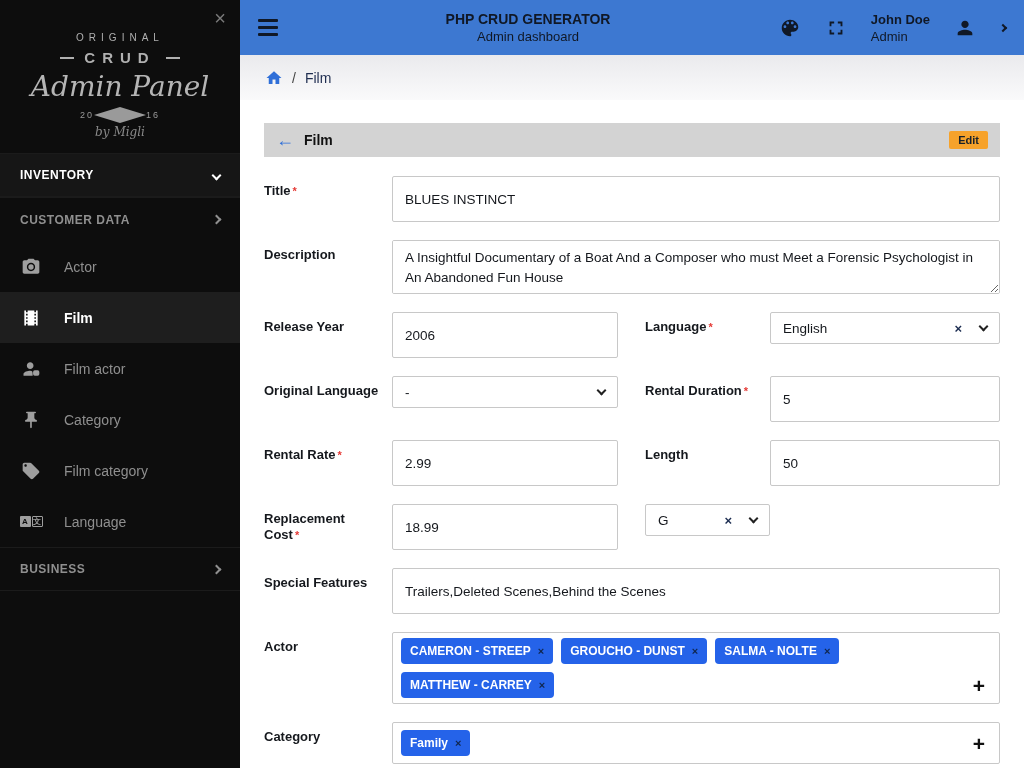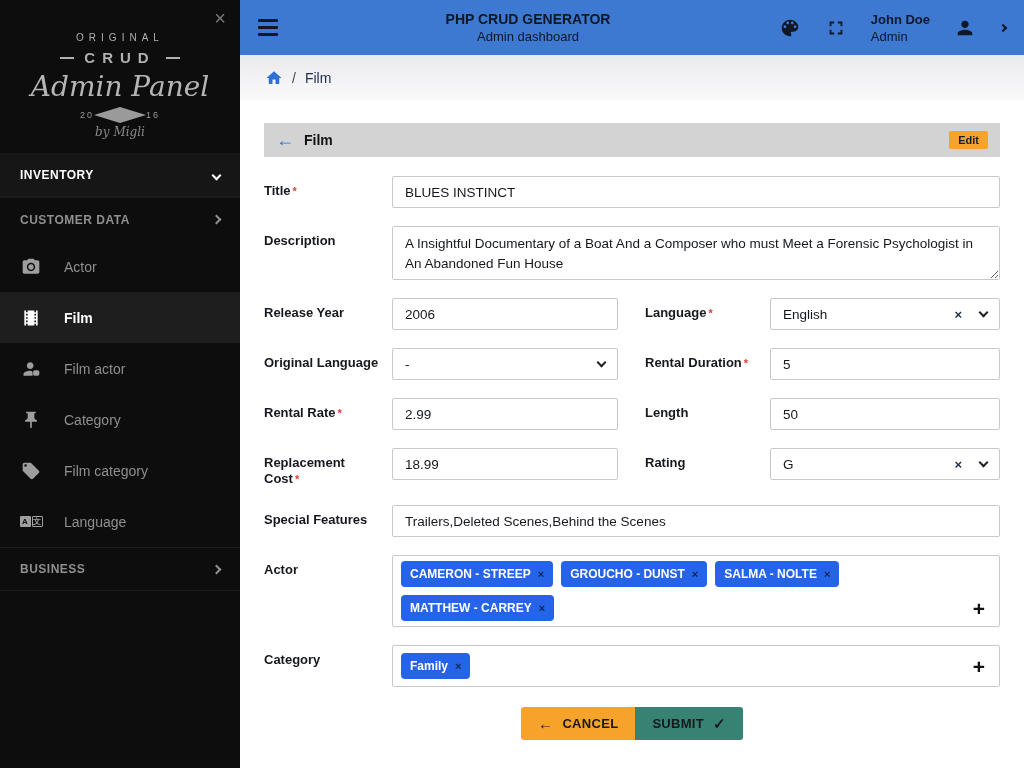--- a/index.html
+++ b/index.html
@@ -56,21 +56,21 @@
   .content { flex:1; padding:23px 24px 0; overflow:hidden; }
   .panel-header { height:34px; background:#d3d3d3; display:flex; align-items:center; padding:0 12px; margin-bottom:19px; }
   .back-arrow { color:#2f6fd8; font-size:18px; font-weight:bold; margin-right:10px; cursor:pointer; line-height:1; }
   .panel-title { font-size:14px; font-weight:bold; color:#111; }
   .edit-btn { margin-left:auto; background:#f6a22b; color:#17202a; font-weight:bold; font-size:11px; padding:3px 9px; border:none; border-radius:2px; cursor:pointer; font-family:inherit; }
 
   .frow { display:grid; grid-template-columns:128px 1fr; margin-bottom:18px; align-items:start; }
   .frow.split { grid-template-columns:128px 226px 27px 125px 1fr; }
   .flabel { font-size:13px; font-weight:bold; color:#15181d; line-height:16px; padding:7px 12px 0 0; }
   .req { color:#e53935; font-size:11px; vertical-align:top; margin-left:2px; }
-  .input { height:32px; width:100%; border:1px solid #c8c8c8; border-radius:2px; padding:12px 12px; font-size:13.5px; color:#15181d; background:#fff; font-family:inherit; }
+  .input { height:46px; width:100%; border:1px solid #c8c8c8; border-radius:2px; padding:12px 12px; font-size:13.5px; color:#15181d; background:#fff; font-family:inherit; }
   textarea.input { height:54px; padding:7px 12px; line-height:20px; resize:both; }
   .select { position:relative; height:32px; border:1px solid #c8c8c8; border-radius:2px; display:flex; align-items:center; padding:0 12px; font-size:13.5px; color:#15181d; cursor:pointer; background:#fff; }
   .select .sclear { margin-left:auto; color:#1b2c50; font-size:13px; font-weight:bold; margin-right:18px; cursor:pointer; }
   .select .schev { width:7px; height:7px; border-right:2px solid #222; border-bottom:2px solid #222; transform:rotate(45deg); margin-top:-4px; }
   .select .schev.solo { margin-left:auto; }
   .tagbox { min-height:42px; border:1px solid #c8c8c8; border-radius:2px; display:flex; align-items:center; flex-wrap:wrap; gap:8px; padding:5px 14px 5px 8px; }
   .chip { background:#2563e9; color:#fff; font-weight:bold; font-size:12px; padding:6px 9px; border-radius:4px; display:inline-flex; align-items:center; gap:7px; }
   .chip .chip-x { color:#10264d; font-size:11px; font-weight:bold; cursor:pointer; }
   .plus { margin-left:auto; font-size:21px; font-weight:bold; color:#111; cursor:pointer; line-height:1; }
 
@@ -254,21 +254,20 @@
         <input class="input" type="text" value="2.99" style="">
         <div></div>
         <div class="flabel"><span>Length</span></div>
         <input class="input" type="text" value="50" style="">
       </div>
 
       <div class="frow split">
         <div class="flabel"><span>Replacement Cost</span><span class="req">*</span></div>
         <input class="input" type="text" value="18.99" style="">
         <div></div>
-        <div class="flabel"><span>Rating</span></div>
         <div class="select">
           <span>G</span>
           <span class="sclear">×</span>
           <span class="schev"></span>
         </div>
       </div>
 
       <div class="frow">
         <div class="flabel"><span>Special Features</span></div>
         <input class="input" type="text" value="Trailers,Deleted Scenes,Behind the Scenes" style="">

